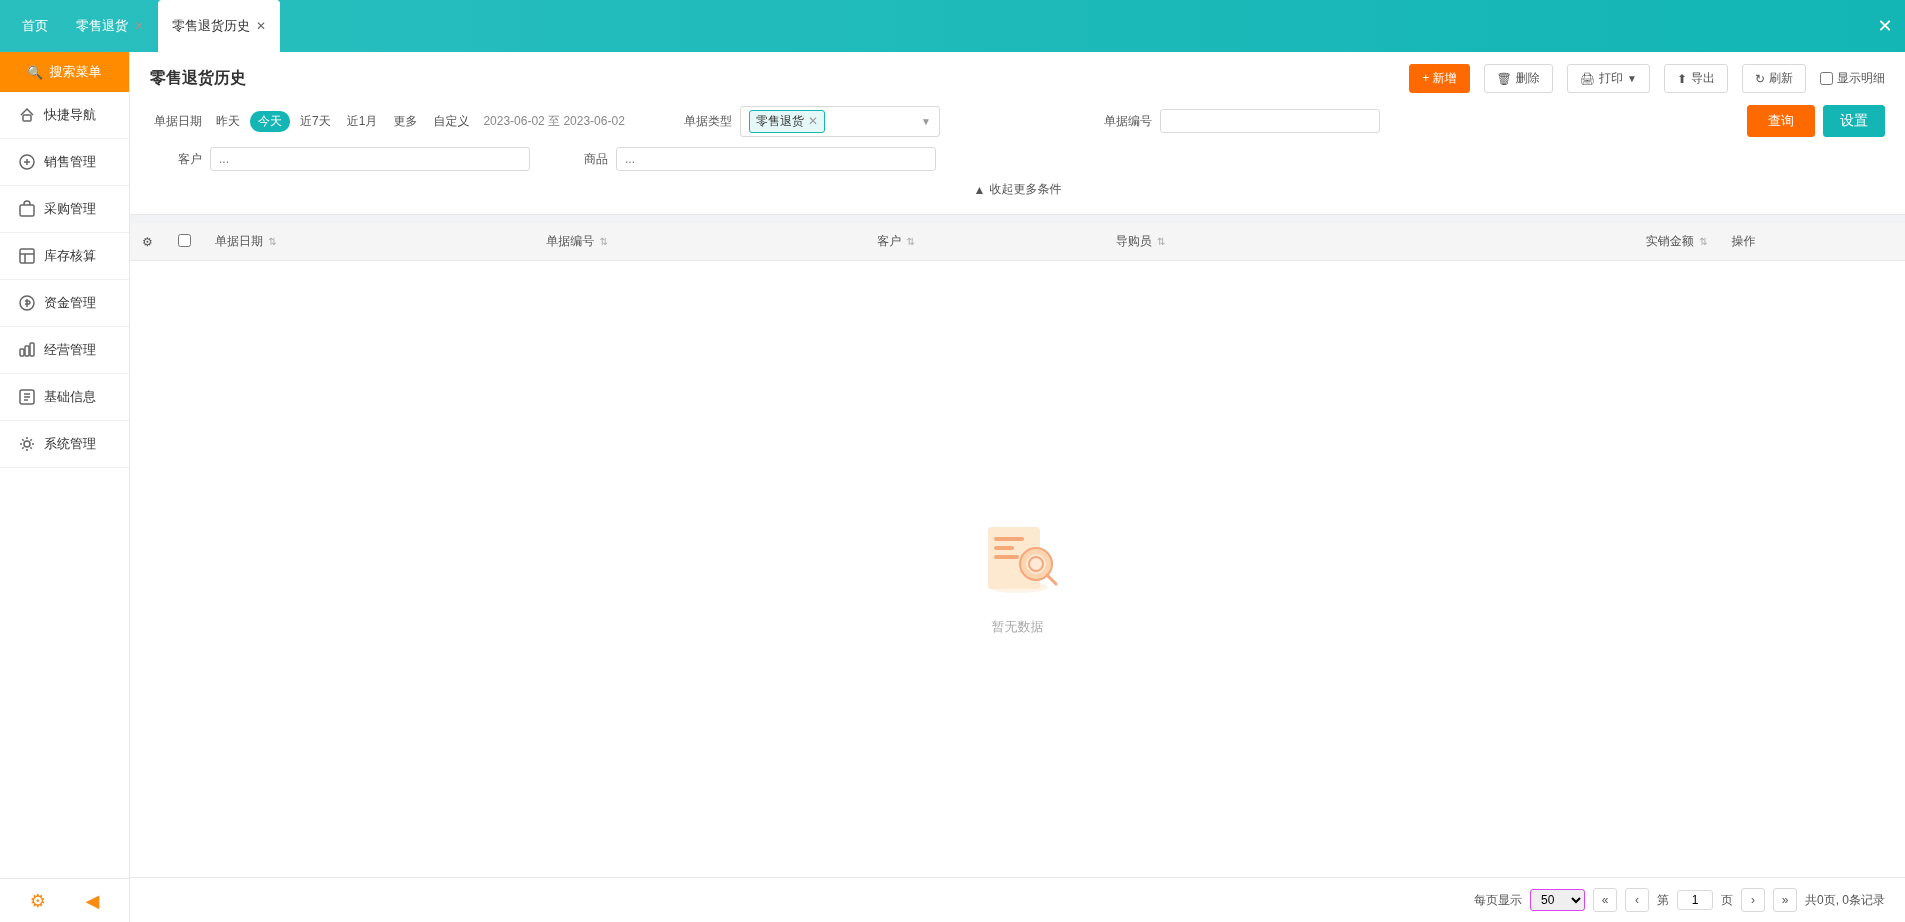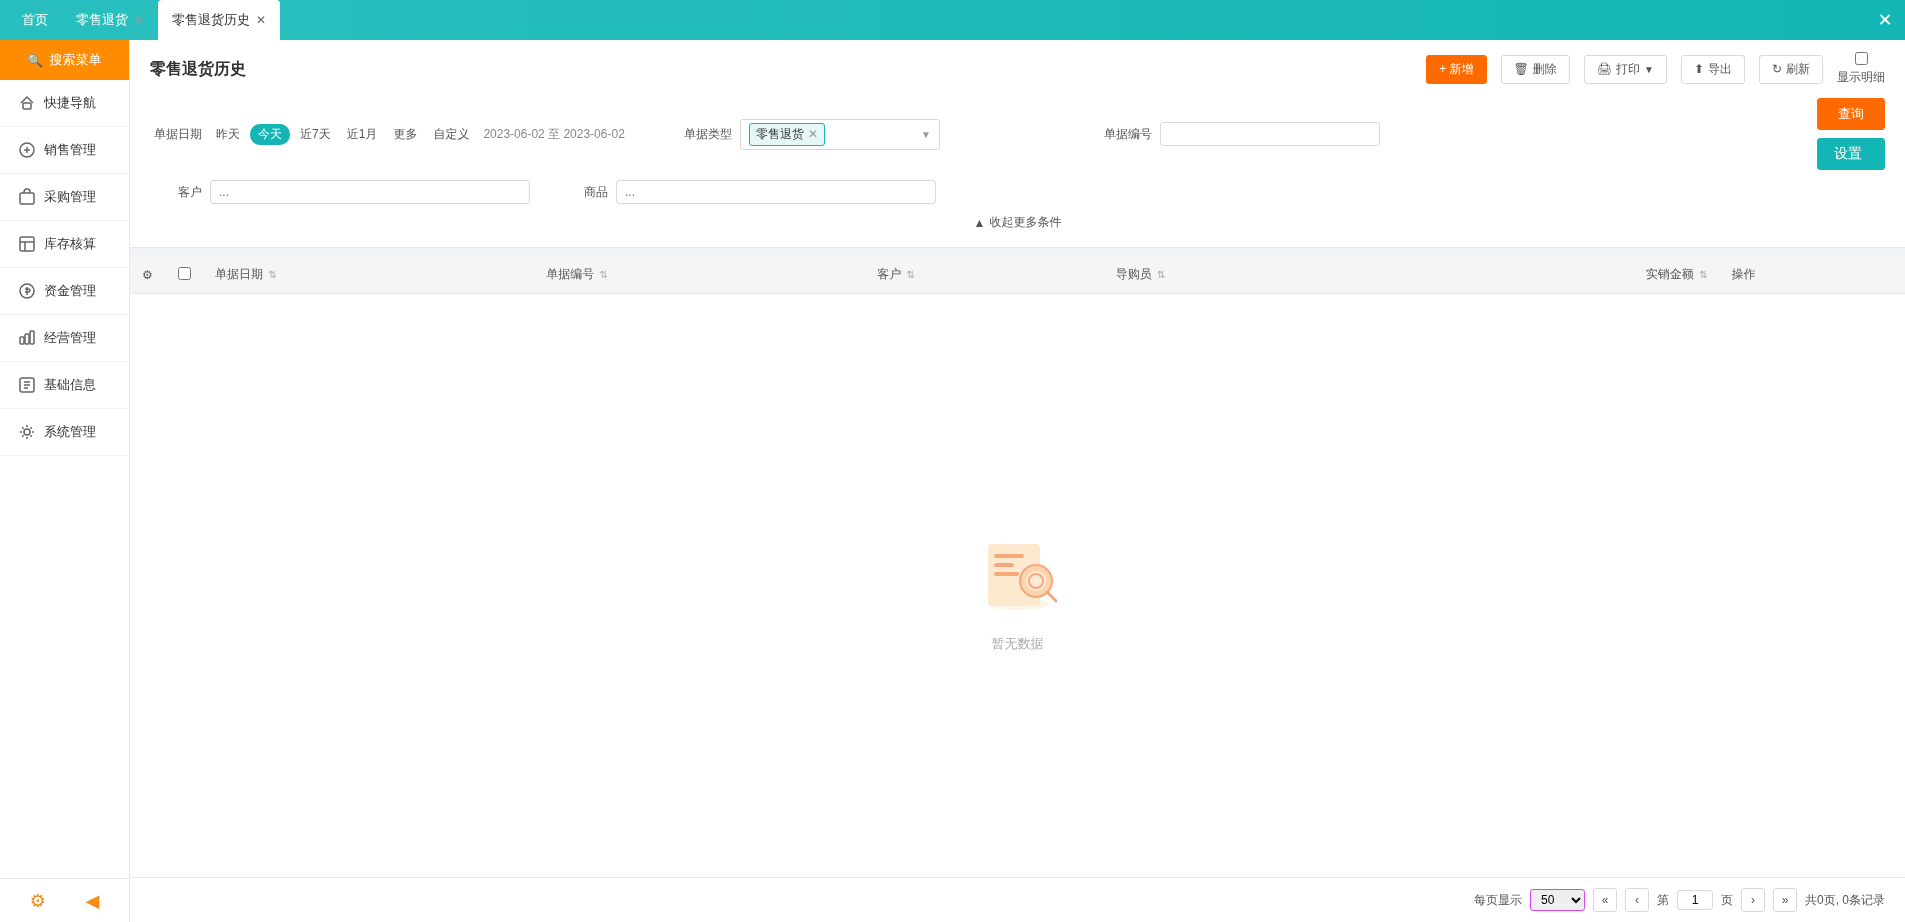--- a/index.html
+++ b/index.html
@@ -1,20 +1,20 @@
 <!DOCTYPE html>
 <html><head>
   <meta charset="utf-8">
   <style>
     * { box-sizing: border-box; margin: 0; padding: 0; font-family: 'Microsoft YaHei', Arial, sans-serif; }
     body { width: 1905px; height: 922px; overflow: hidden; display: flex; flex-direction: column; background: #f5f5f5; }
 
     
     .top-bar {
-      height: 40px;
+      height: 52px;
       background: linear-gradient(90deg, #2abfbf 0%, #13b5b5 100%);
       display: flex;
       align-items: center;
       padding: 0 0 0 8px;
       flex-shrink: 0;
     }
     .top-bar-tabs {
       display: flex;
       align-items: center;
       height: 100%;
@@ -169,21 +169,20 @@
       color: #fff;
       border-color: #13b5b5;
     }
     .show-detail-checkbox {
       display: flex;
       align-items: center;
       gap: 4px;
       font-size: 12px;
       color: #555;
       cursor: pointer;
-      flex-direction: column;
     }
     .filter-row {
       display: flex;
       align-items: center;
       margin-bottom: 10px;
       gap: 0;
     }
     .filter-label {
       font-size: 12px;
       color: #555;
@@ -517,21 +516,21 @@
             <div class="filter-select-wrap">
               <div class="filter-tag">
                 <span>零售退货</span>
                 <span class="tag-close">✕</span>
               </div>
               <span class="arrow">▼</span>
             </div>
           </div>
           <span class="filter-label" style="width:70px;">单据编号</span>
           <input class="filter-input" style="width: 220px;" type="text" placeholder="">
-          <div style="margin-left:auto;display:flex;gap:8px;flex-direction:column;">
+          <div style="margin-left:auto;display:flex;gap:8px;">
             <button class="action-btn action-btn-primary" style="padding:6px 20px;font-size:13px;">查询</button>
             <button class="action-btn action-btn-setting" style="padding:6px 16px;font-size:14px;">设置</button>
           </div>
         </div>
 
         <div class="filter-row">
           <span class="filter-label">客户</span>
           <input class="filter-input" style="width: 320px;" type="text" placeholder="...">
           <span class="filter-label" style="width:70px;margin-left:16px;">商品</span>
           <input class="filter-input" style="width: 320px;" type="text" placeholder="...">

